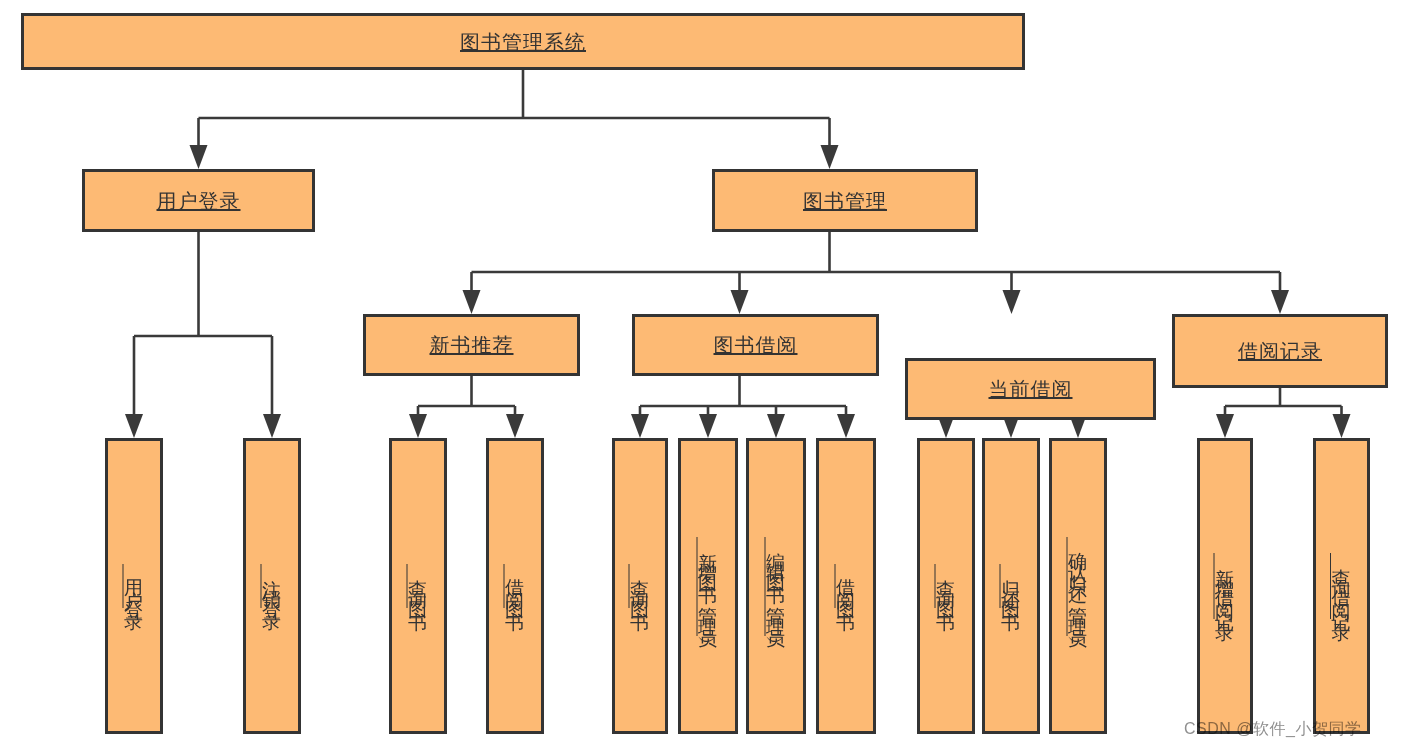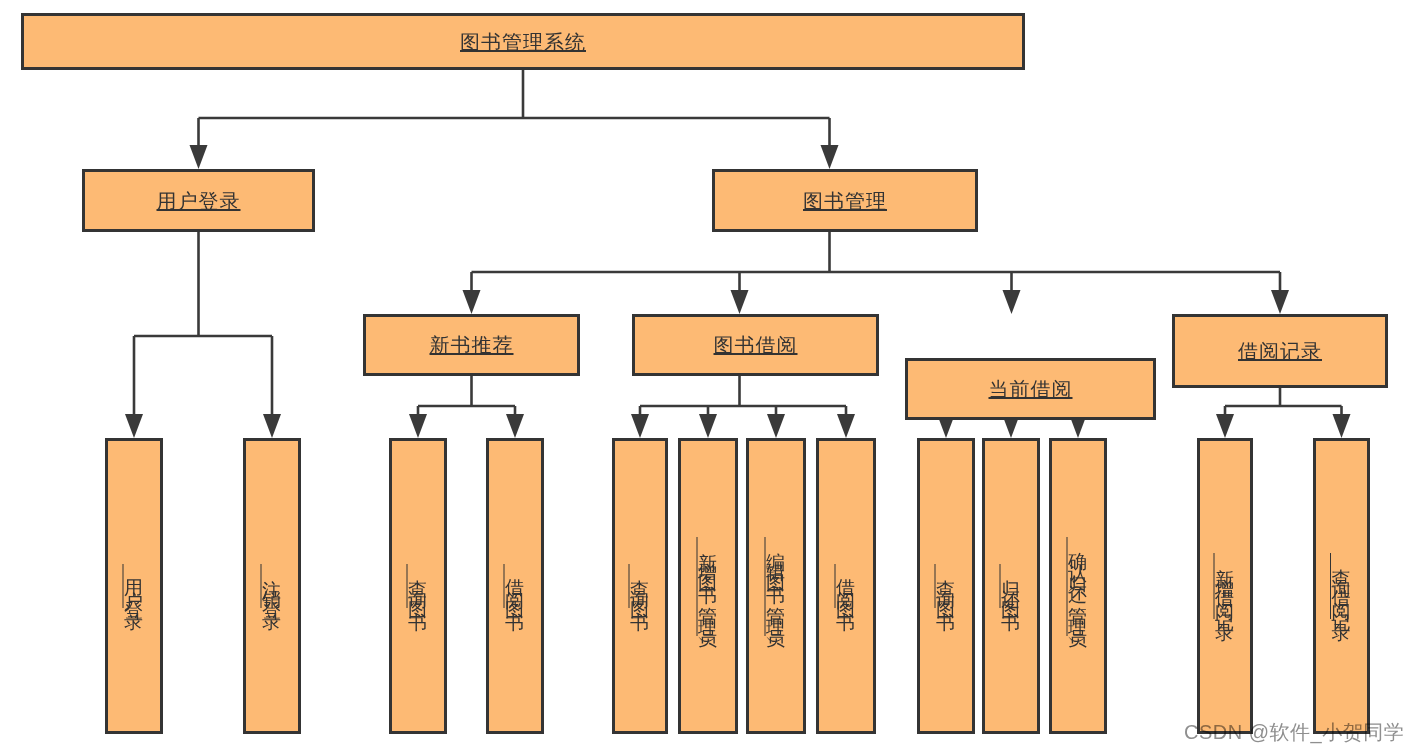--- a/index.html
+++ b/index.html
@@ -31,21 +31,21 @@
     writing-mode:vertical-rl;
     text-orientation:mixed;
     font-size:19px;
     letter-spacing:11px;
     line-height:1;
     white-space:nowrap;
   }
   .watermark{
     position:absolute;
     left:1184px;top:719px;
-    font-size:20px;
+    font-size:16px;
     color:#8f8f8f;
     letter-spacing:0.5px;
     white-space:nowrap;
     mix-blend-mode:multiply;
   }
 </style>
 </head>
 <body>
 
 <div id="stage">

